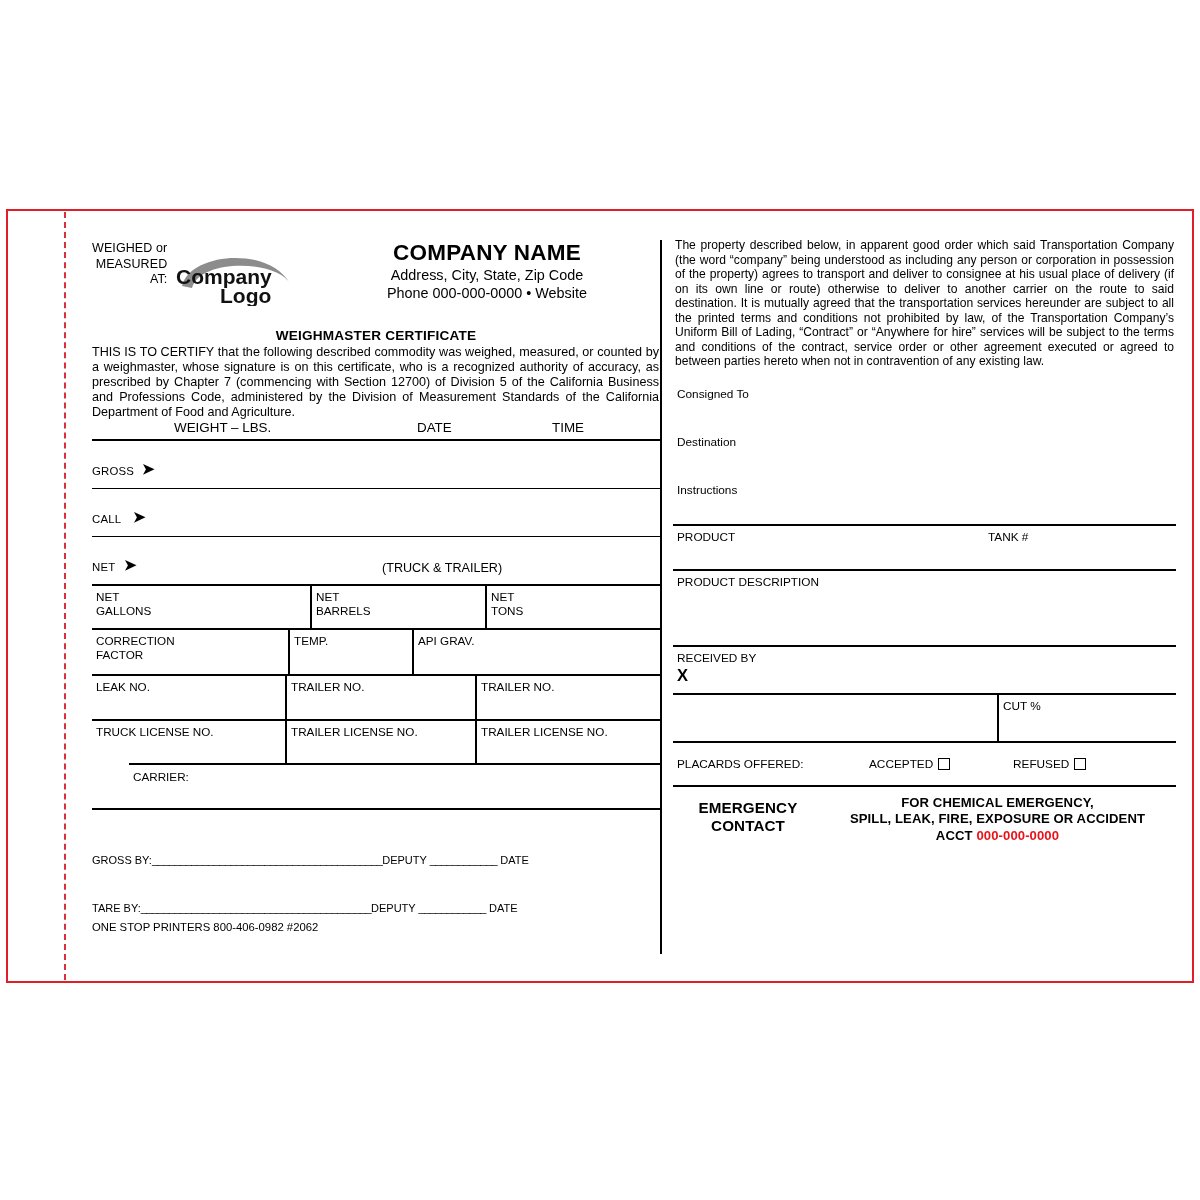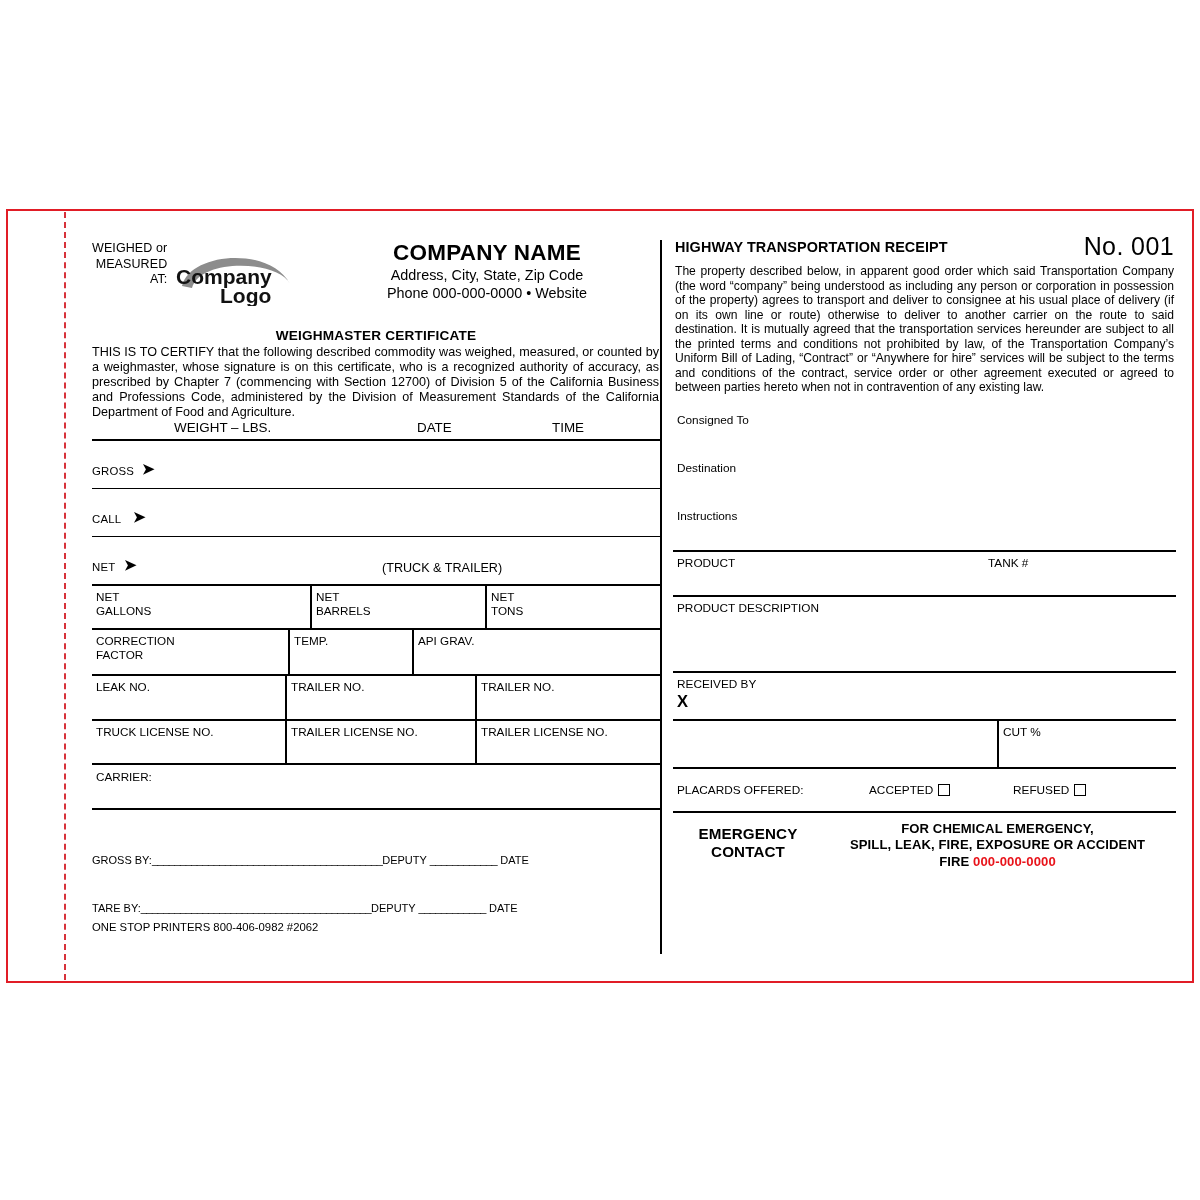--- a/index.html
+++ b/index.html
@@ -122,21 +122,21 @@
   .gcell {
     position: absolute; top: 0; height: 100%;
     font-size: 11.7px; line-height: 13.6px;
     padding: 4px 0 0 4px;
   }
   .gcell.div { border-left: 2.2px solid #000; }
   .r-net { height: 44px; }
   .r-corr { height: 46px; }
   .r-truck { height: 45px; }
   .r-lic { height: 44px; }
-  .r-carrier { height: 45px; }
+  .r-carrier { height: 45px; margin-left: 37px; }
 
   .carrier-lbl {
     position: absolute; left: 4px; top: 5px;
     font-size: 11.7px;
   }
 
   .sigblock { margin-top: 11px; position: relative; height: 100px; }
   .sigline {
     position: absolute; left: 0; width: 100%;
     font-size: 11px; white-space: nowrap;
@@ -312,24 +312,20 @@
         <div class="sigline sig-tare">
           <span>TARE BY:</span><span class="sig-fill">_________________________________________</span><span>DEPUTY</span> <span class="sig-fill">____________</span> <span>DATE</span>
         </div>
         <div class="printer-credit">ONE STOP PRINTERS 800-406-0982 #2062</div>
       </div>
 
     </div>
 
     <div class="right-col">
 
-      <div class="r-head">
-        <div class="r-title">HIGHWAY TRANSPORTATION RECEIPT</div>
-        <div class="r-no">No. 001</div>
-      </div>
 
       <div class="r-body">The property described below, in apparent good order which said Transportation Company (the word “company” being understood as including any person or corporation in possession of the property) agrees to transport and deliver to consignee at his usual place of delivery (if on its own line or route) otherwise to deliver to another carrier on the route to said destination. It is mutually agreed that the transportation services hereunder are subject to all the printed terms and conditions not prohibited by law, of the Transportation Company’s Uniform Bill of Lading, “Contract” or “Anywhere for hire” services will be subject to the terms and conditions of the contract, service order or other agreement executed or agreed to between parties hereto when not in contravention of any existing law.</div>
 
       <div style="height:6px;"></div>
 
 
       <div class="h-cons" style="position:relative;">
         <span class="rcell" style="left:0;top:8px;">Consigned To</span>
       </div>
 
@@ -366,20 +362,20 @@
       </div>
 
       <div class="rrow h-emerg">
         <div class="emerg-left">
           <div>EMERGENCY</div>
           <div>CONTACT</div>
         </div>
         <div class="emerg-right">
           <div>FOR CHEMICAL EMERGENCY,</div>
           <div>SPILL, LEAK, FIRE, EXPOSURE OR ACCIDENT</div>
-          <div><span>FIRE</span> <span class="phone-red">000-000-0000</span></div>
+          <div><span>ACCT</span> <span class="phone-red">000-000-0000</span></div>
         </div>
       </div>
 
     </div>
 
   </div>
 </div>
 
 </body></html>

